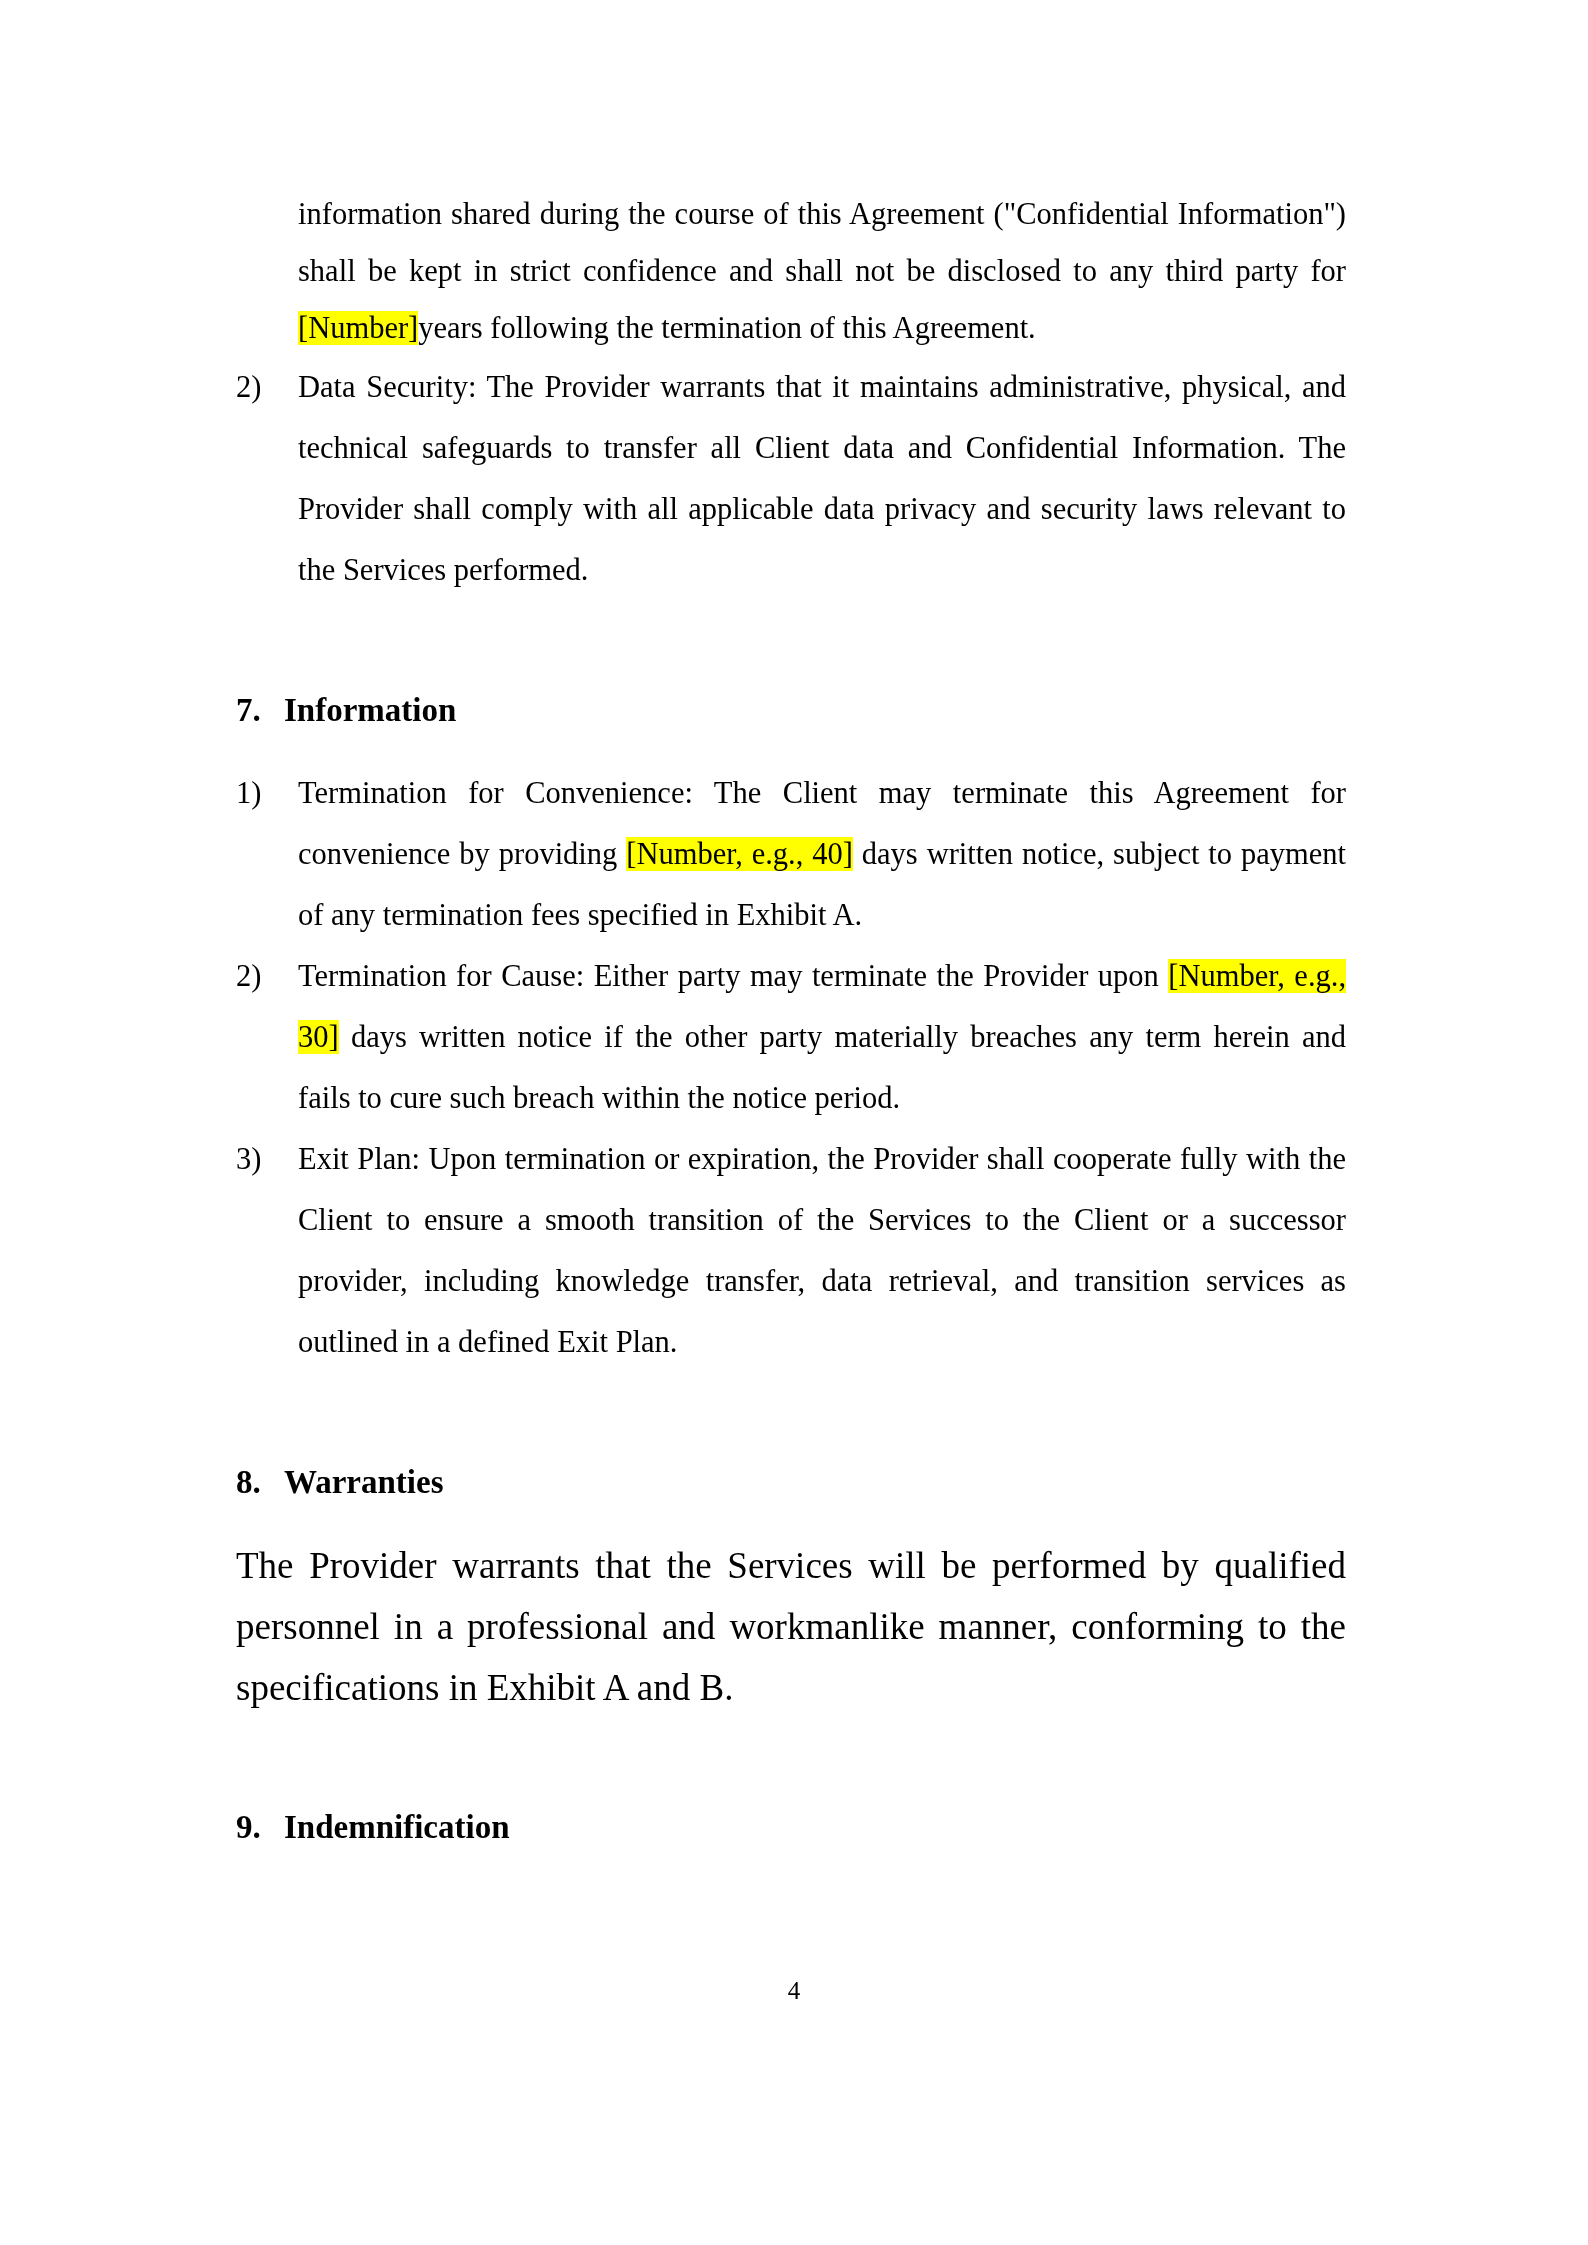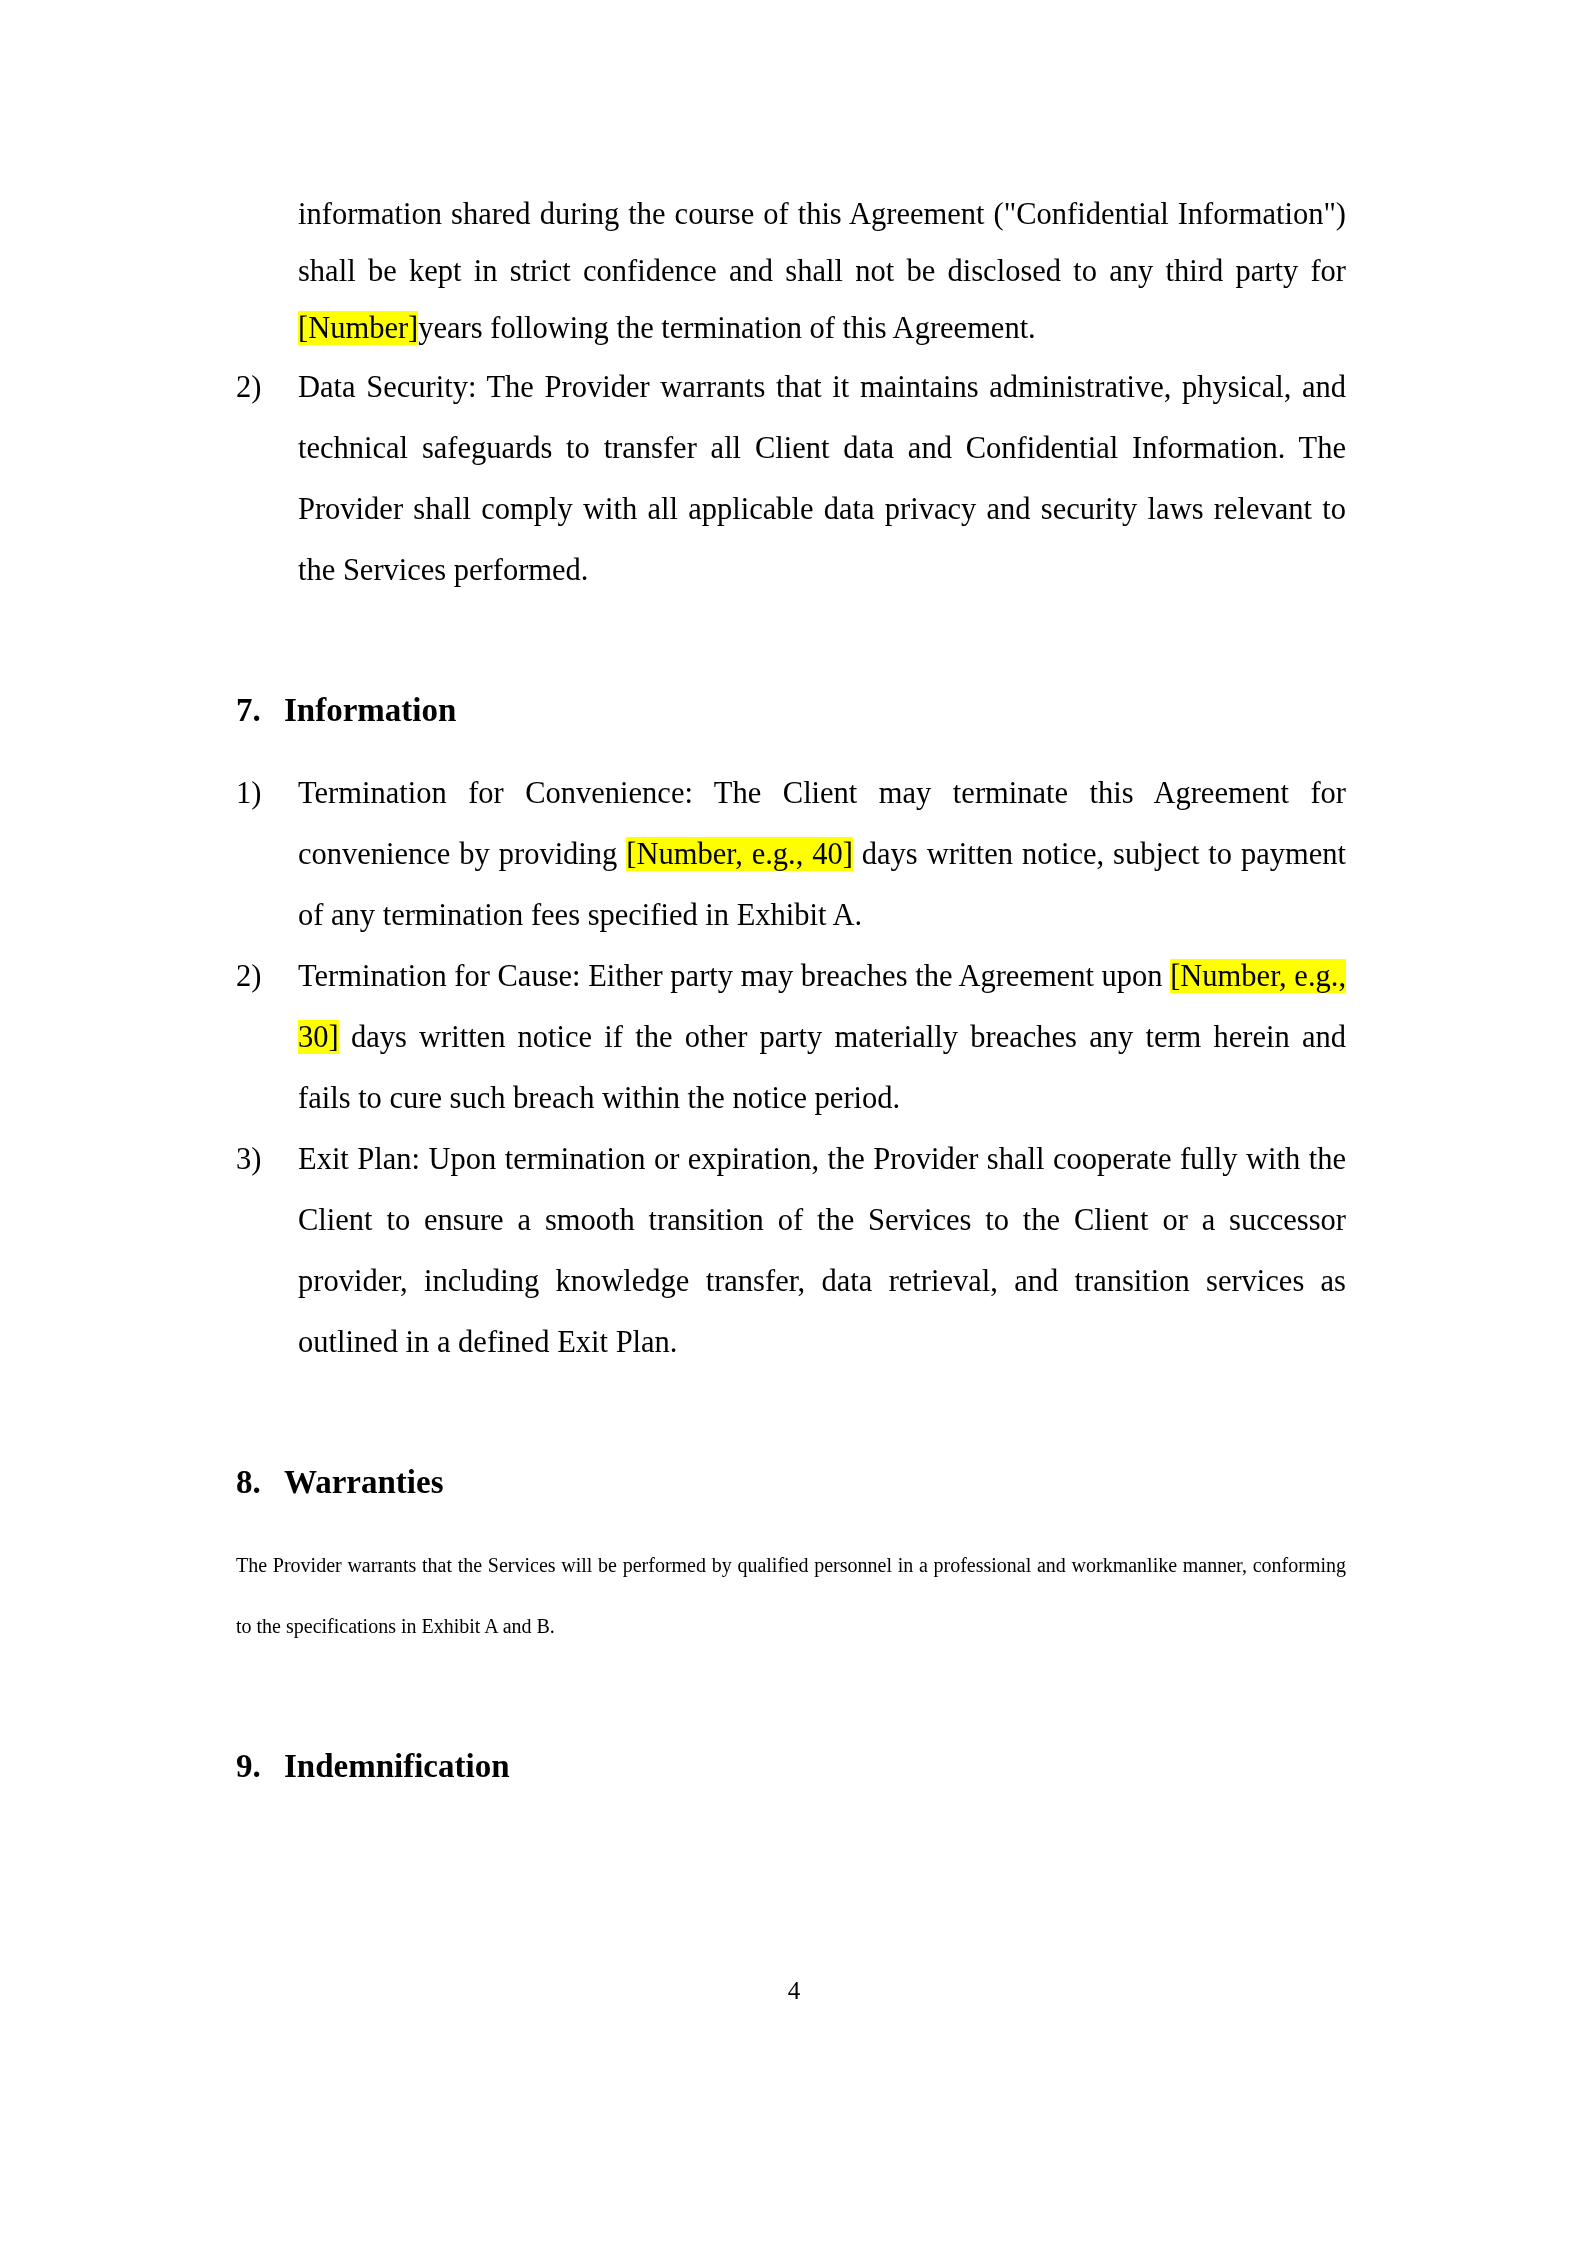--- a/index.html
+++ b/index.html
@@ -28,21 +28,21 @@
 
   
   .para {
     font-size: 30.5px;
     line-height: 57px;
     text-align: justify;
     text-justify: inter-word;
     margin: 0;
   }
   .body-para {
-    font-size: 20px;
+    font-size: 37px;
     line-height: 61px;
     text-align: justify;
     margin: 0;
   }
 
   
   .list-item {
     position: relative;
     padding-left: 62px;
     font-size: 30.5px;
@@ -118,21 +118,21 @@
     <p class="list-item"><span class="list-marker">2)</span><span class="lead-in">Data Security:</span><span> The Provider warrants that it maintains administrative, physical, and technical safeguards to transfer all Client data and Confidential Information. The Provider shall comply with all applicable data privacy and security laws relevant to the Services performed.</span></p>
 
     <div class="gap-xl"></div>
 
     <h2 class="heading"><span class="heading-num">7.</span><span>Information</span></h2>
 
     <div class="gap-sm"></div>
 
     <p class="list-item"><span class="list-marker">1)</span><span class="lead-in">Termination for Convenience:</span><span> The Client may terminate this Agreement for convenience by providing </span><span class="hl">[Number, e.g., 40]</span><span> days written notice, subject to payment of any termination fees specified in Exhibit A.</span></p>
 
-    <p class="list-item"><span class="list-marker">2)</span><span class="lead-in">Termination for Cause:</span><span> Either party may breaches the Agreement upon </span><span class="hl">[Number, e.g., 30]</span><span> days written notice if the other party materially breaches any term herein and fails to cure such breach within the notice period.</span></p>
+    <p class="list-item"><span class="list-marker">2)</span><span class="lead-in">Termination for Cause:</span><span> Either party may terminate the Provider upon </span><span class="hl">[Number, e.g., 30]</span><span> days written notice if the other party materially breaches any term herein and fails to cure such breach within the notice period.</span></p>
 
     <p class="list-item"><span class="list-marker">3)</span><span class="lead-in">Exit Plan:</span><span> Upon termination or expiration, the Provider shall cooperate fully with the Client to ensure a smooth transition of the Services to the Client or a successor provider, including knowledge transfer, data retrieval, and transition services as outlined in a defined Exit Plan.</span></p>
 
     <div class="gap-xl"></div>
 
     <h2 class="heading"><span class="heading-num">8.</span><span>Warranties</span></h2>
 
     <div class="gap-sm"></div>
 
     <p class="body-para">The Provider warrants that the Services will be performed by qualified personnel in a professional and workmanlike manner, conforming to the specifications in Exhibit A and B.</p>

